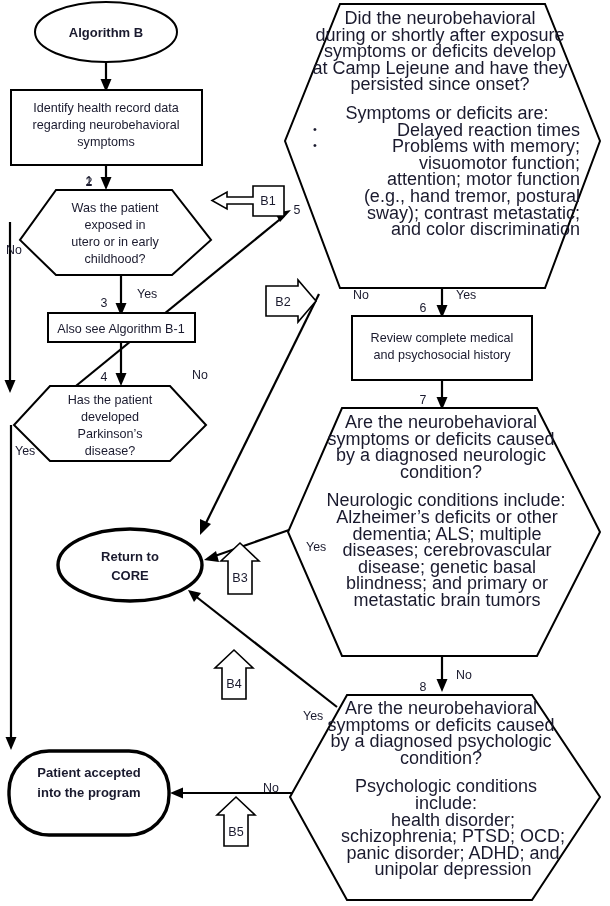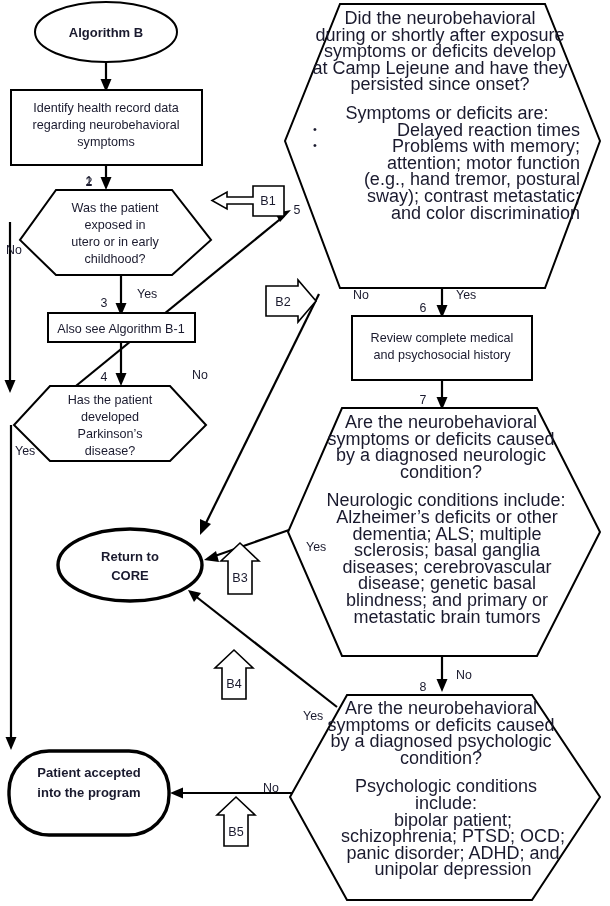--- a/index.html
+++ b/index.html
@@ -245,20 +245,21 @@
         <div class="blk">at Camp Lejeune and have they</div>
         <div class="blk">persisted since onset?</div>
         <div class="spacer"></div>
         <div class="blk left" style="padding-left:14px;">Symptoms or deficits are:</div>
         <ul class="bullets">
           <li>
             <span>Delayed reaction times</span>
           </li>
           <li>
             <span>Problems with memory;</span>
+            <div>visuomotor function;</div>
             <div>attention; motor function</div>
             <div>(e.g., hand tremor, postural</div>
             <div>sway); contrast metastatic;</div>
             <div>and color discrimination</div>
           </li>
         </ul>
       </div>
     </foreignObject>
     <text class="txt txt-num" x="297" y="214" text-anchor="middle">5</text>
     <text class="txt txt-label" x="353" y="299" text-anchor="start">No</text>
@@ -277,21 +278,20 @@
     <foreignObject x="303" y="414" width="276" height="244">
       <div xmlns="http://www.w3.org/1999/xhtml" class="fo-text">
         <div class="blk">Are the neurobehavioral</div>
         <div class="blk">symptoms or deficits caused</div>
         <div class="blk">by a diagnosed neurologic</div>
         <div class="blk">condition?</div>
         <div class="spacer"></div>
         <div class="blk left" style="padding-left:10px;">Neurologic conditions include:</div>
         <div class="blk left indent1">Alzheimer’s deficits or other</div>
         <div class="blk left indent1">dementia; ALS; multiple</div>
-        <div class="blk left indent1">sclerosis; basal ganglia</div>
         <div class="blk left indent1">diseases; cerebrovascular</div>
         <div class="blk left indent1">disease; genetic basal</div>
         <div class="blk left indent1">blindness; and primary or</div>
         <div class="blk left indent1">metastatic brain tumors</div>
       </div>
     </foreignObject>
     <text class="txt txt-num" x="423" y="404" text-anchor="middle">7</text>
     <text class="txt txt-label" x="306" y="551" text-anchor="start">Yes</text>
     <text class="txt txt-label" x="456" y="679" text-anchor="start">No</text>
 
@@ -300,21 +300,21 @@
     </g>
     <foreignObject x="303" y="700" width="276" height="200">
       <div xmlns="http://www.w3.org/1999/xhtml" class="fo-text">
         <div class="blk">Are the neurobehavioral</div>
         <div class="blk">symptoms or deficits caused</div>
         <div class="blk">by a diagnosed psychologic</div>
         <div class="blk">condition?</div>
         <div class="spacer"></div>
         <div class="blk left" style="padding-left:10px;">Psychologic conditions</div>
         <div class="blk left" style="padding-left:10px;">include:</div>
-        <div class="blk left indent2">bipolar patient;</div>
+        <div class="blk left indent2">health disorder;</div>
         <div class="blk left indent2">schizophrenia; PTSD; OCD;</div>
         <div class="blk left indent2">panic disorder; ADHD; and</div>
         <div class="blk left indent2">unipolar depression</div>
       </div>
     </foreignObject>
     <text class="txt txt-num" x="423" y="691" text-anchor="middle">8</text>
     <text class="txt txt-label" x="303" y="720" text-anchor="start">Yes</text>
     <text class="txt txt-label" x="263" y="792" text-anchor="start">No</text>
 
     <g>

